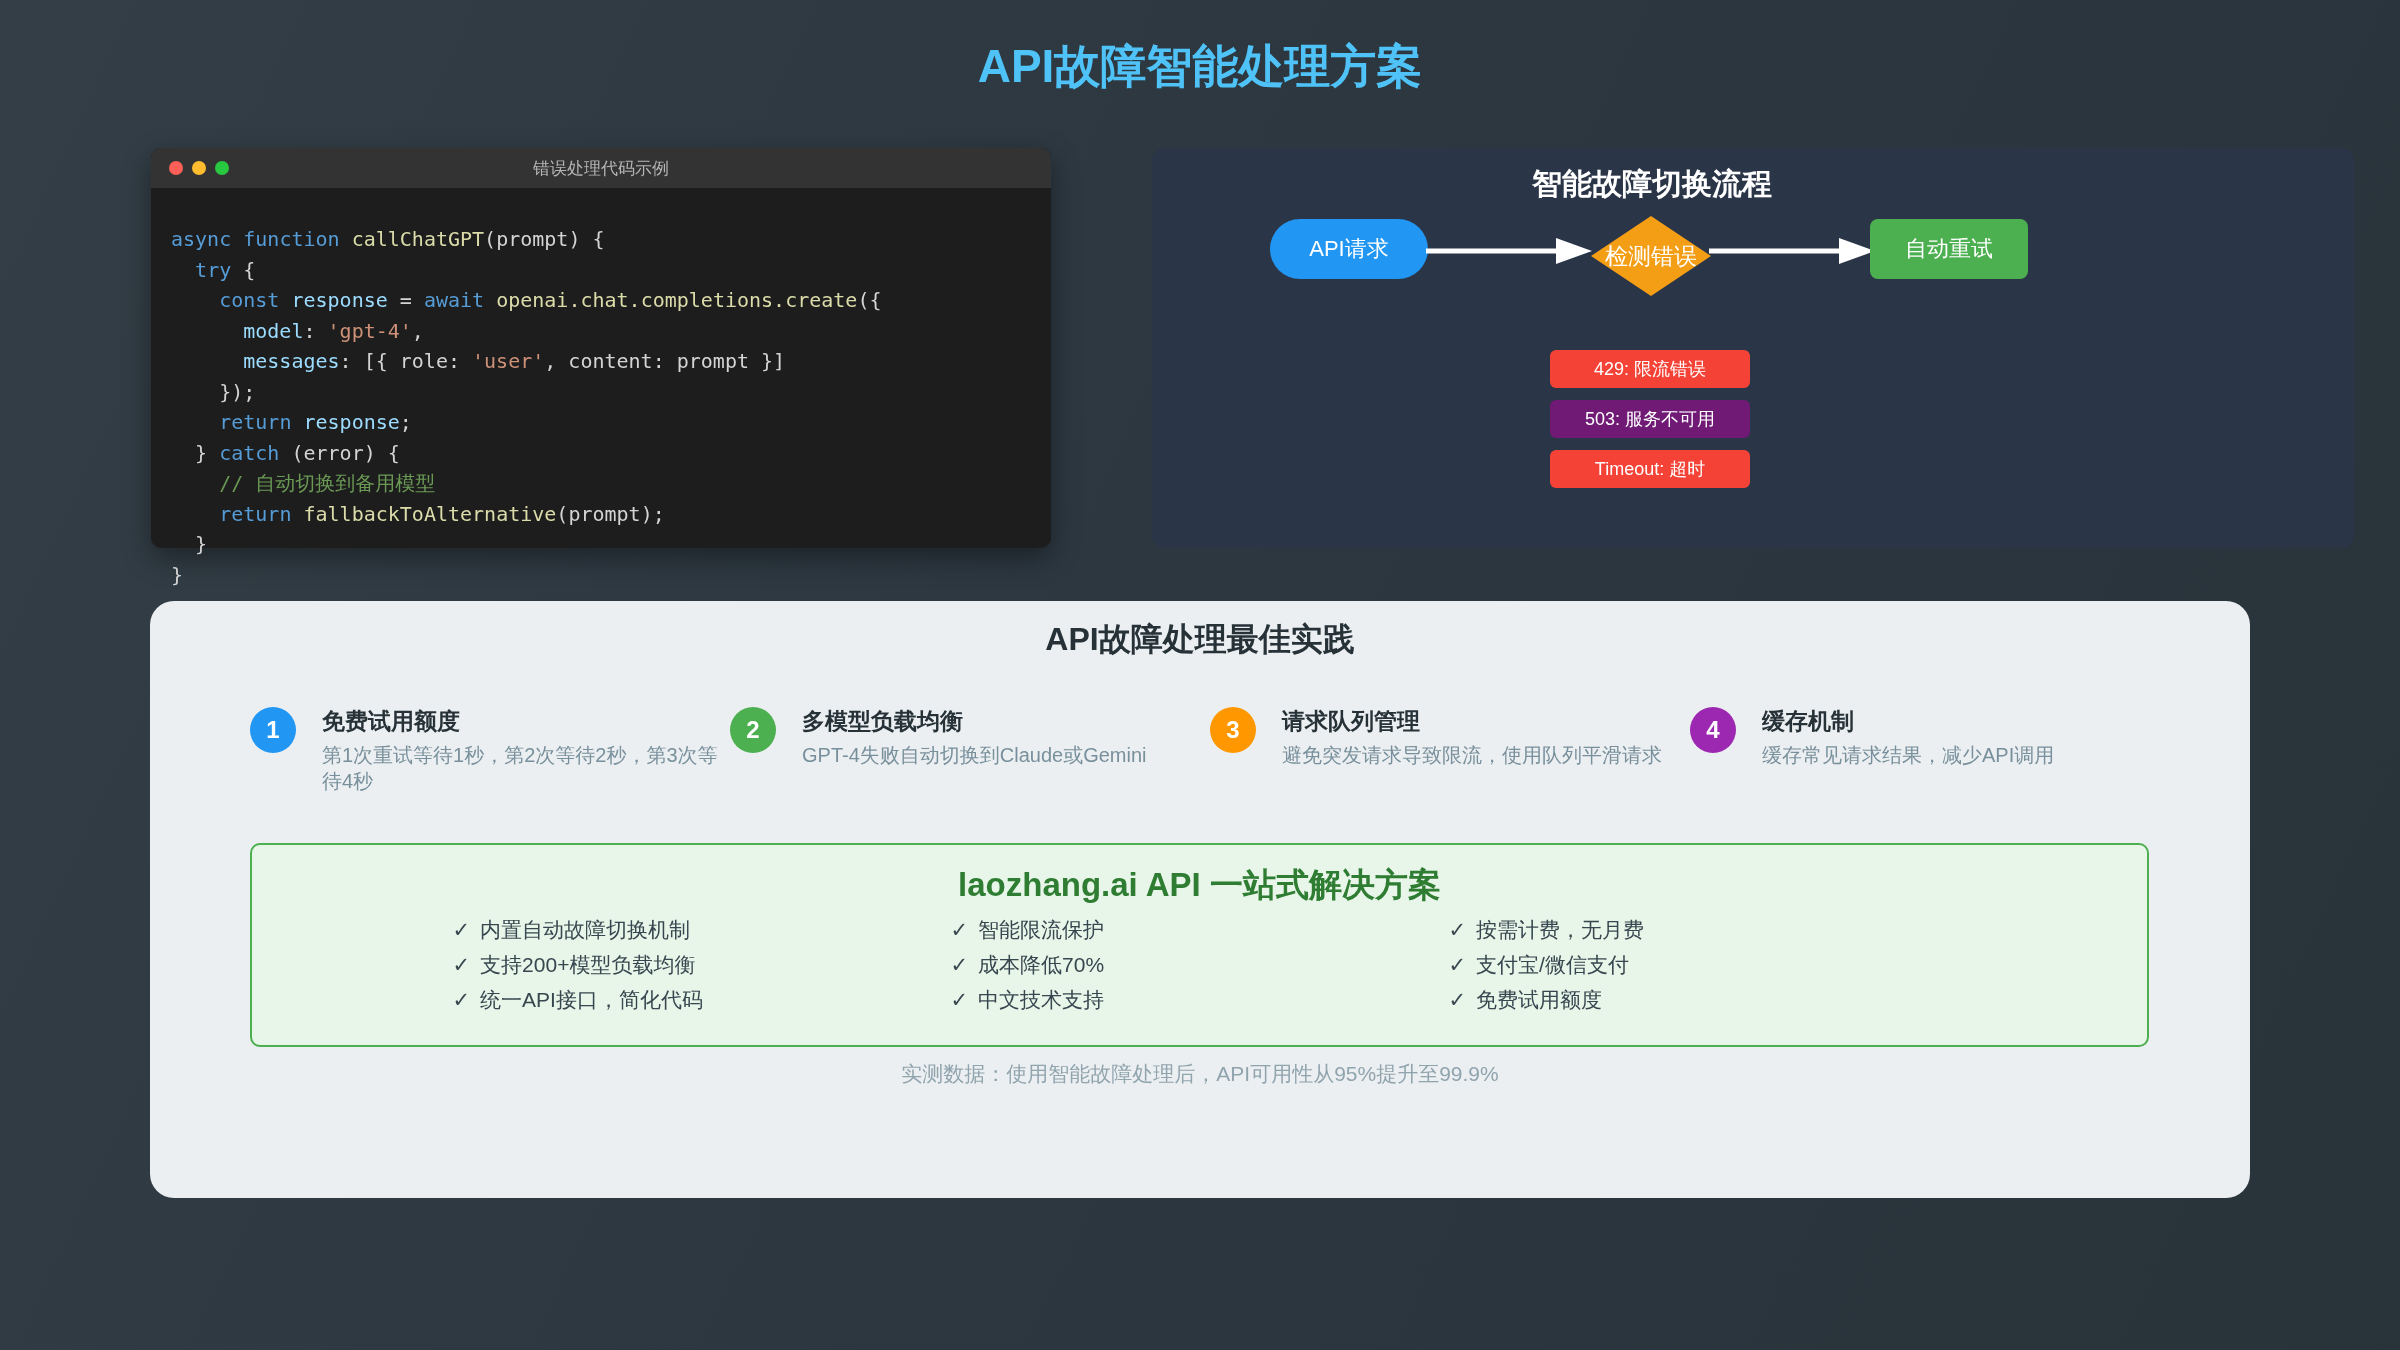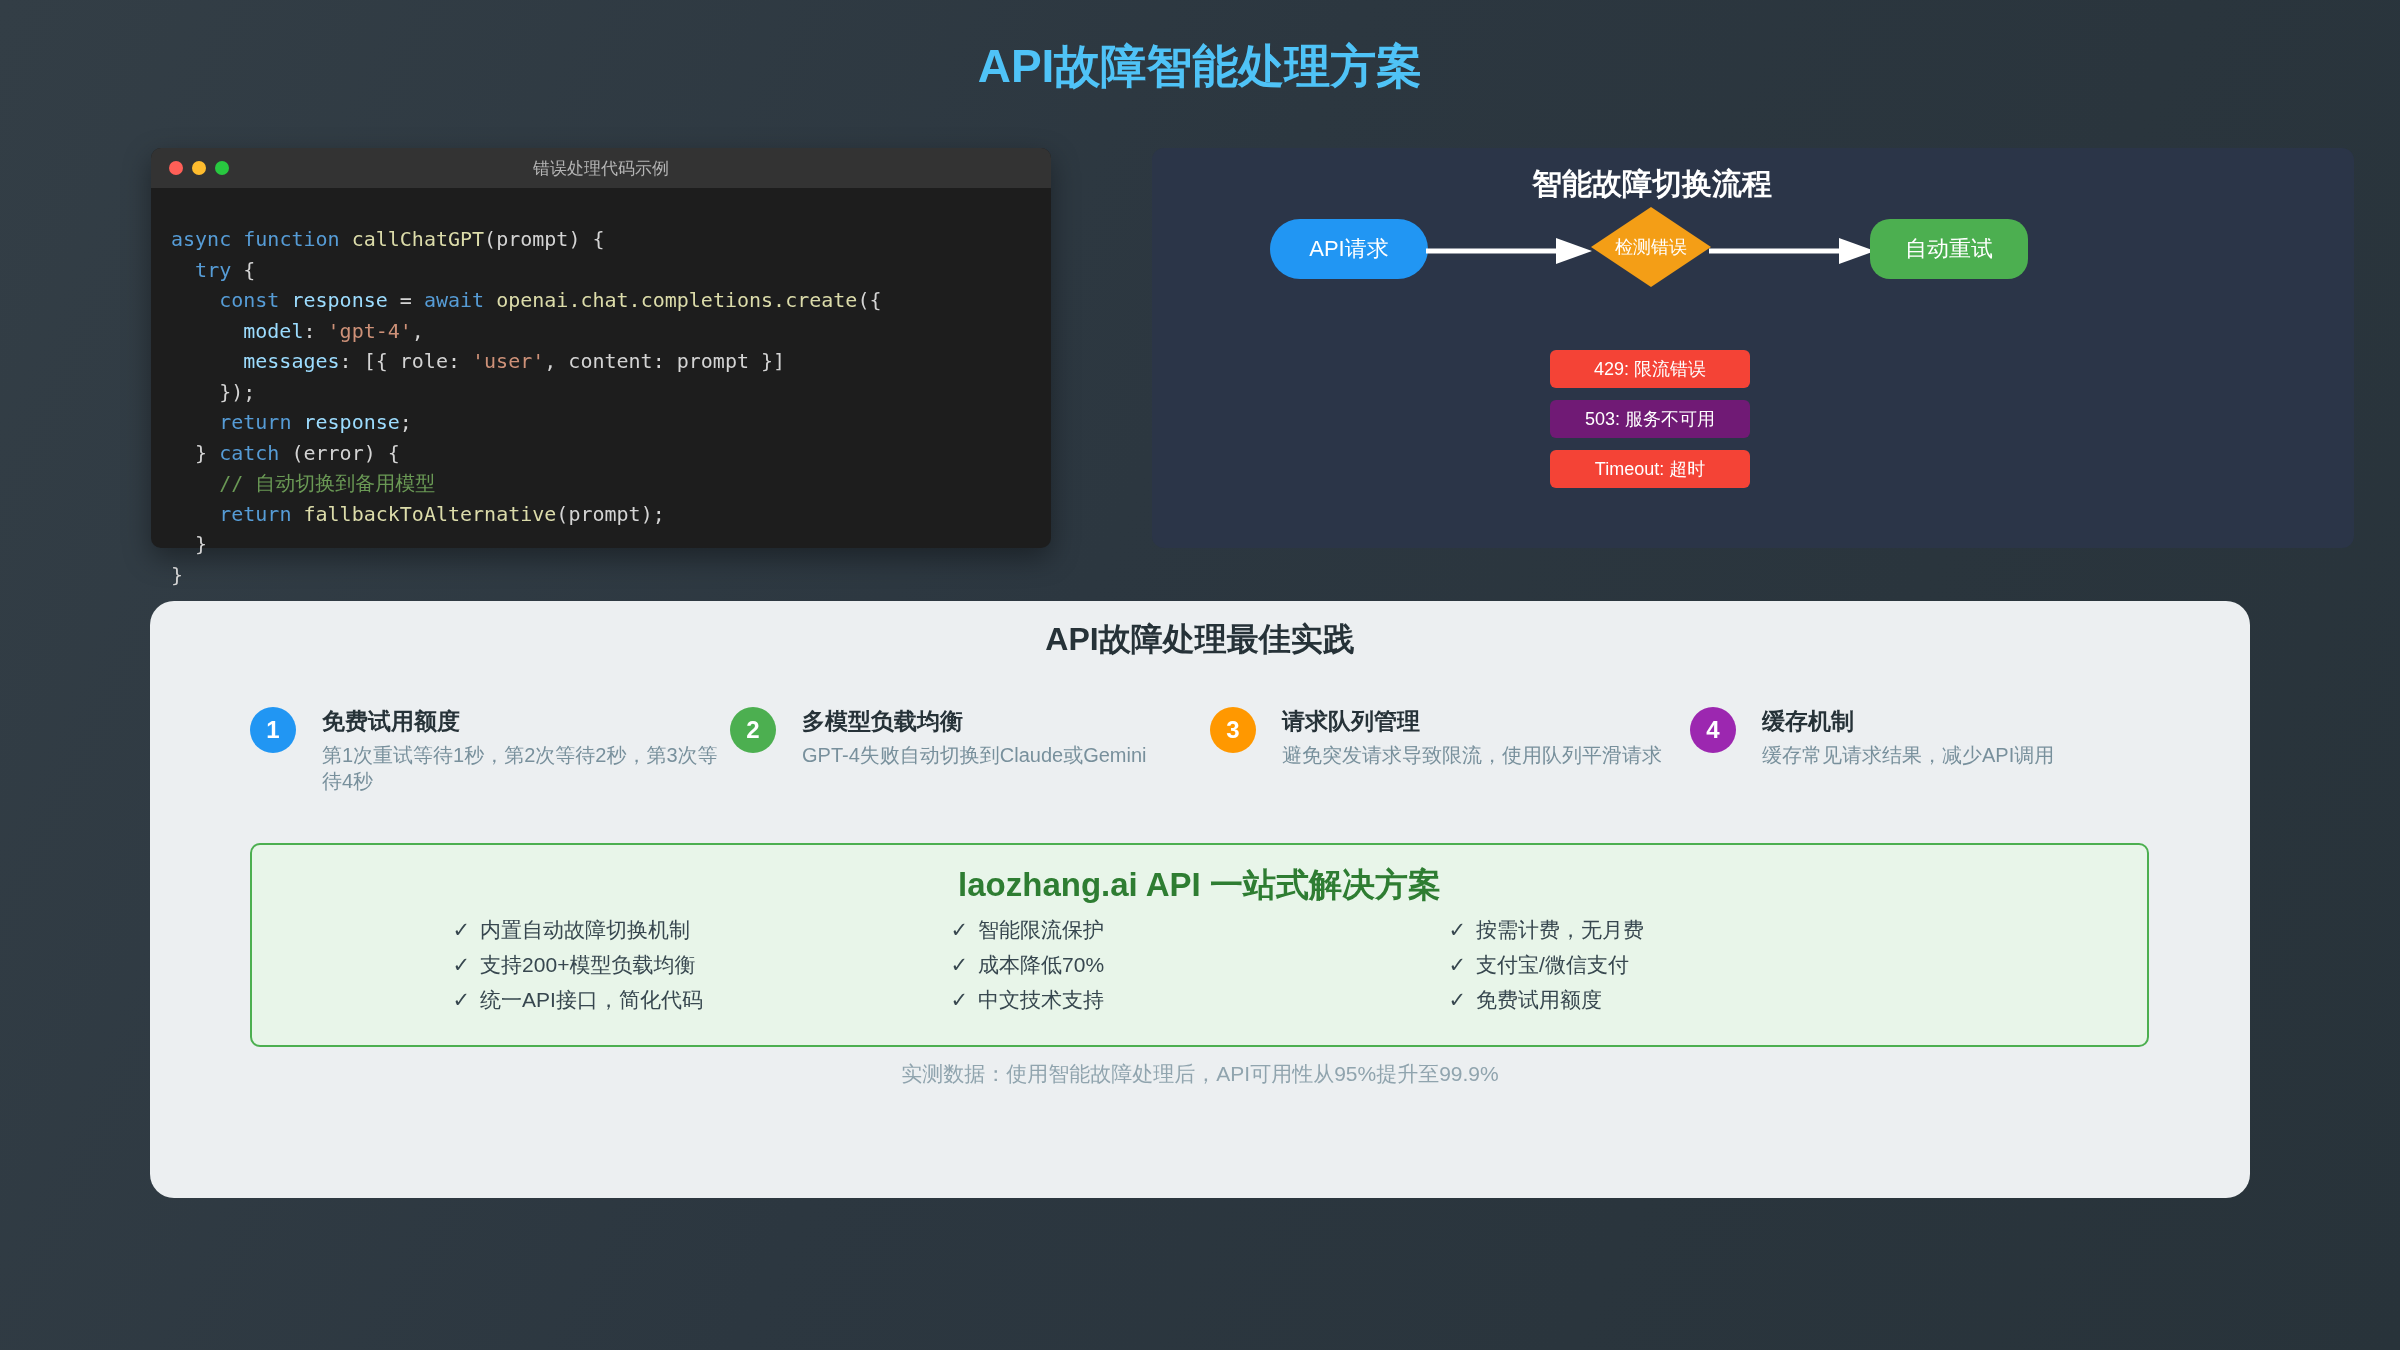--- a/index.html
+++ b/index.html
@@ -40,23 +40,23 @@
   
   .flow-panel {
     position:absolute; left:1152px; top:148px; width:1202px; height:400px;
     background:#2b3548; border-radius:12px;
   }
   .flow-area { position:absolute; left:0; top:0; width:1000px; height:400px; }
   .flow-title { position:absolute; top:16px; left:0; width:100%; text-align:center;
     color:#ffffff; font-size:30px; font-weight:bold; }
   .node { position:absolute; display:flex; align-items:center; justify-content:center; color:#fff; }
   .node-pill { left:118px; top:71px; width:158px; height:60px; border-radius:30px; font-size:22px; }
-  .node-diamond { left:439px; top:59px; width:120px; height:80px;
-    clip-path:polygon(50% 0, 100% 50%, 50% 100%, 0 50%); font-size:18px; }
-  .node-rect { left:718px; top:71px; width:158px; height:60px; border-radius:20px; font-size:22px; }
+  .node-diamond { left:439px; top:68px; width:120px; height:80px;
+    clip-path:polygon(50% 0, 100% 50%, 50% 100%, 0 50%); font-size:23px; }
+  .node-rect { left:718px; top:71px; width:158px; height:60px; border-radius:8px; font-size:22px; }
   .arrow { position:absolute; top:88px; width:166px; height:30px; }
   .arrow.a1 { left:274px; } .arrow.a2 { left:557px; }
   .err-badge { position:absolute; left:398px; width:200px; height:38px; border-radius:6px;
     display:flex; align-items:center; justify-content:center; color:#fff; font-size:18px; }
   .err-badge.b0 { top:202px; } .err-badge.b1 { top:252px; } .err-badge.b2 { top:302px; }
   
   .practices-panel {
     position:absolute; left:150px; top:601px; width:2100px; height:597px;
     background:#eceff1; border-radius:24px;
   }

